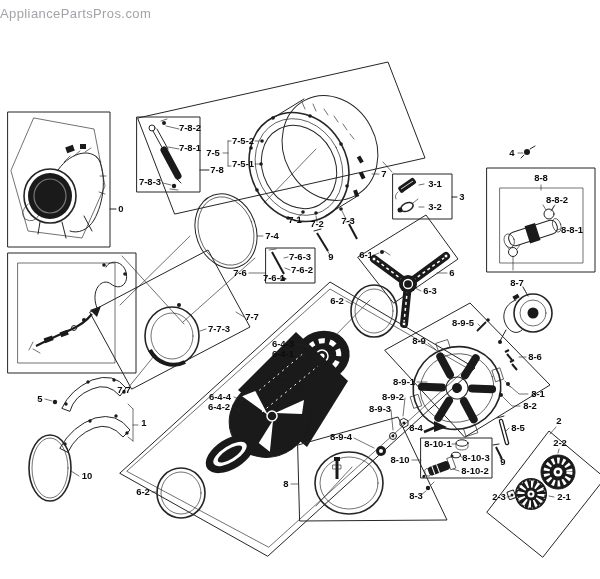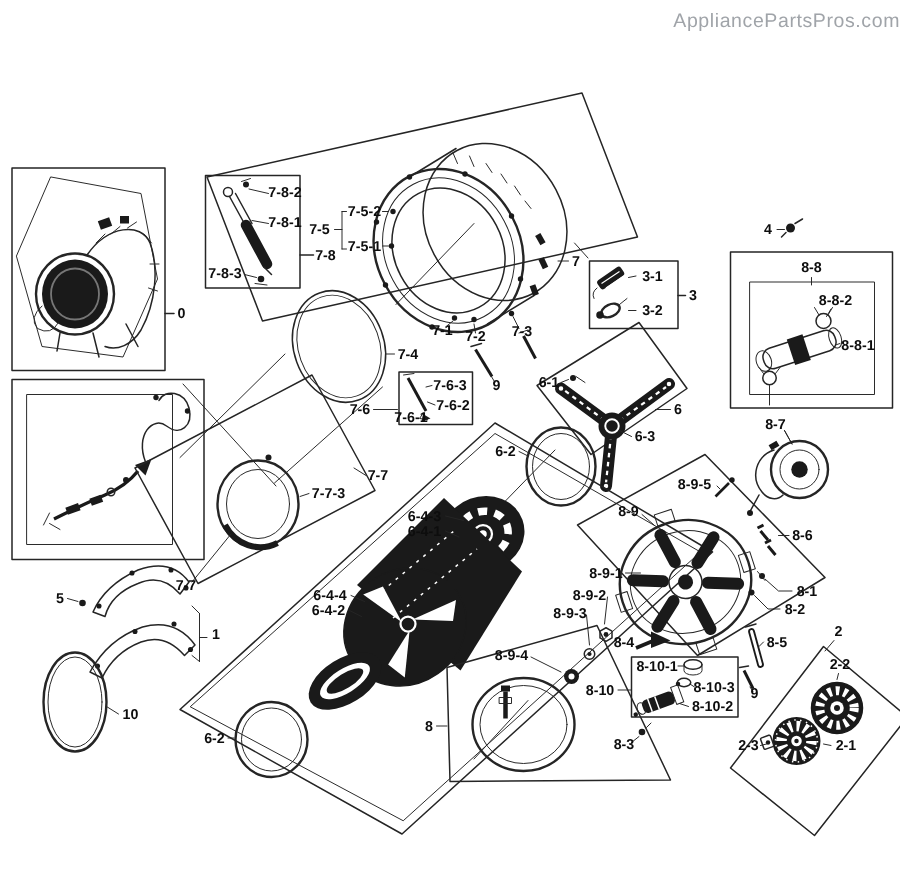--- a/index.html
+++ b/index.html
@@ -1,18 +1,18 @@
 <!DOCTYPE html>
 <html><head>
 <meta charset="utf-8">
 <style>
   html,body{margin:0;padding:0;background:#fff}
   .stage{position:relative;width:600px;height:579px;background:#fff;overflow:hidden;
          font-family:"Liberation Sans","DejaVu Sans",sans-serif}
-  .watermark{position:absolute;top:6px;left:0;right:0;text-align:right;
+  .watermark{position:absolute;top:6px;left:0;right:0;text-align:left;
              font-size:13px;letter-spacing:.4px;color:#a0a4a9}
   svg{position:absolute;left:0;top:0}
   .ln{fill:none;stroke:#252525;stroke-width:1;stroke-linecap:round;stroke-linejoin:round}
   .ln2{stroke-width:1.6}
   .thin{stroke-width:.65}
   .dk{fill:#1a1a1a;stroke:none}
   .lbl{font-family:"Liberation Sans","DejaVu Sans",sans-serif;font-size:9.5px;font-weight:bold;fill:#0d0d0d}
 </style>
 </head>
 <body>

